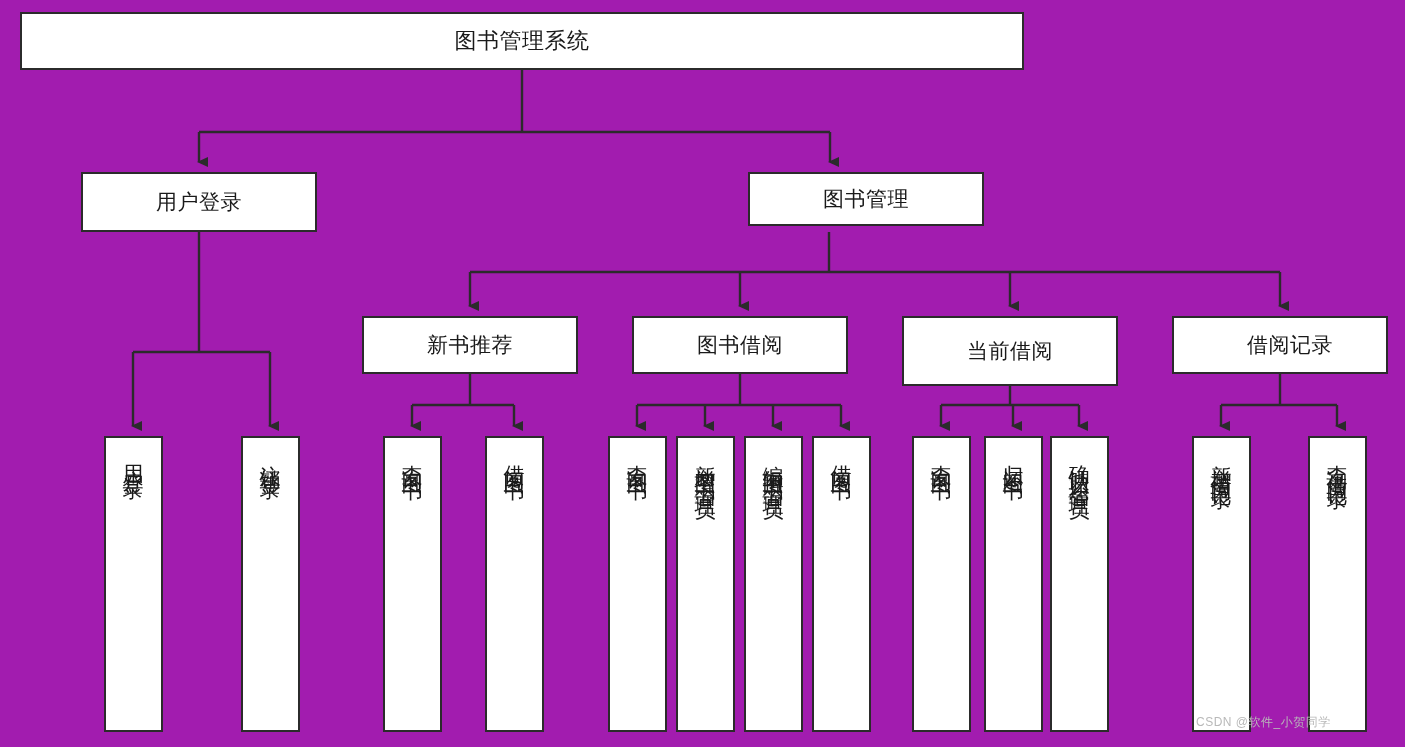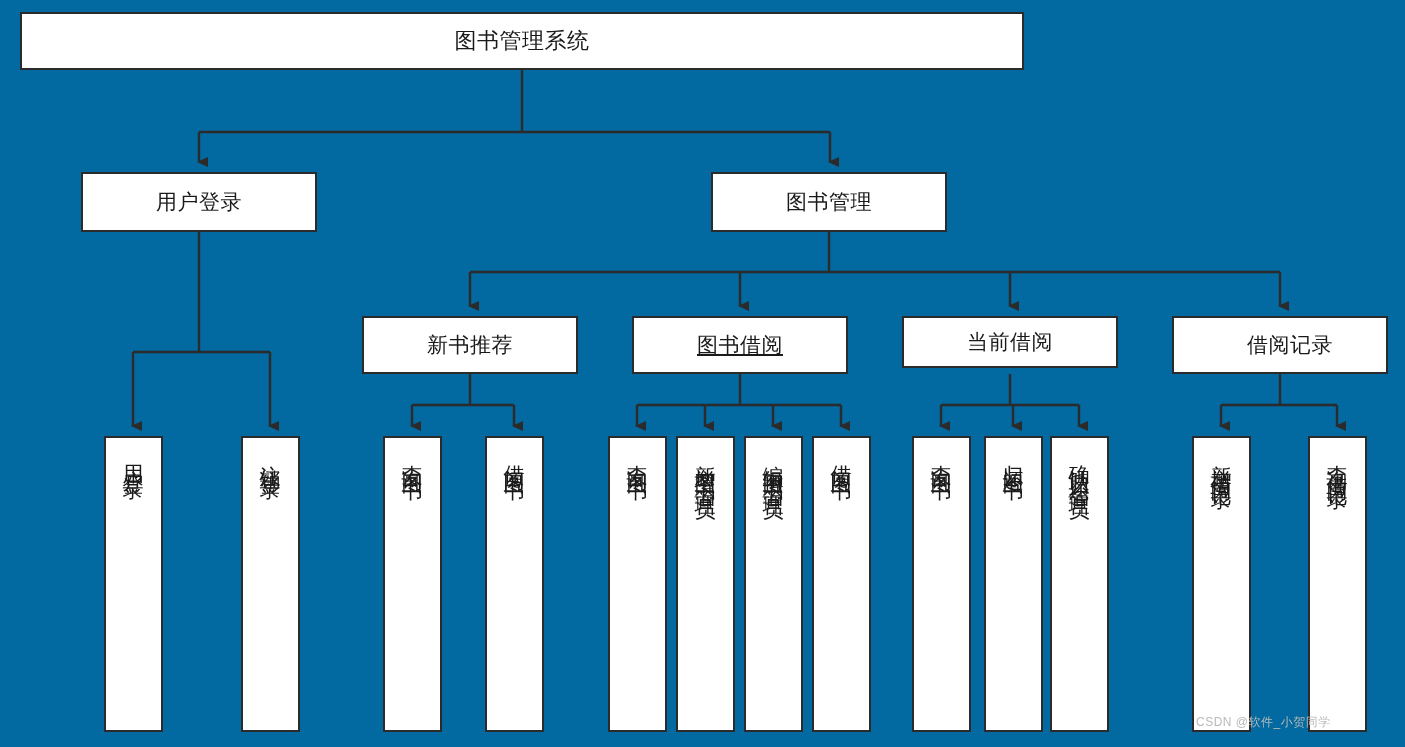--- a/index.html
+++ b/index.html
@@ -8,21 +8,21 @@
     padding: 0;
     background: #ffffff;
   }
   body {
     font-family: "Liberation Sans", "DejaVu Sans", sans-serif;
   }
   #diagram-root {
     position: relative;
     width: 1405px;
     height: 747px;
-    background: #0369a1;
+    background: #a21caf;
     overflow: hidden;
   }
   #edges-svg {
     position: absolute;
     left: 0;
     top: 0;
     width: 1405px;
     height: 747px;
     pointer-events: none;
   }
@@ -131,31 +131,31 @@
     </g>
   </svg>
 
   <div class="node horizontal root" style="left: 20px; top: 12px; width: 1004px; height: 58px;">
     <span class="node-label">图书管理系统</span>
   </div>
 
   <div class="node horizontal" style="left: 81px; top: 172px; width: 236px; height: 60px;">
     <span class="node-label">用户登录</span>
   </div>
-  <div class="node horizontal" style="left: 711px; top: 172px; width: 236px; height: 60px;">
+  <div class="node horizontal" style="left: 748px; top: 172px; width: 236px; height: 54px;">
     <span class="node-label">图书管理</span>
   </div>
 
   <div class="node horizontal" style="left: 362px; top: 316px; width: 216px; height: 58px; justify-content: center;">
     <span class="node-label">新书推荐</span>
   </div>
-  <div class="node horizontal" style="left: 632px; top: 316px; width: 216px; height: 58px; text-decoration: underline;">
+  <div class="node horizontal" style="left: 632px; top: 316px; width: 216px; height: 58px;">
     <span class="node-label">图书借阅</span>
   </div>
-  <div class="node horizontal" style="left: 902px; top: 316px; width: 216px; height: 52px;">
+  <div class="node horizontal" style="left: 902px; top: 316px; width: 216px; height: 70px;">
     <span class="node-label">当前借阅</span>
   </div>
   <div class="node horizontal" style="left: 1172px; top: 316px; width: 216px; height: 58px; padding-left: 20px;">
     <span class="node-label">借阅记录</span>
   </div>
 
   <div class="node vertical" style="left: 104px; top: 436px; width: 59px; height: 296px;">
     <span class="node-label">用户登录</span>
   </div>
   <div class="node vertical" style="left: 241px; top: 436px; width: 59px; height: 296px;">

